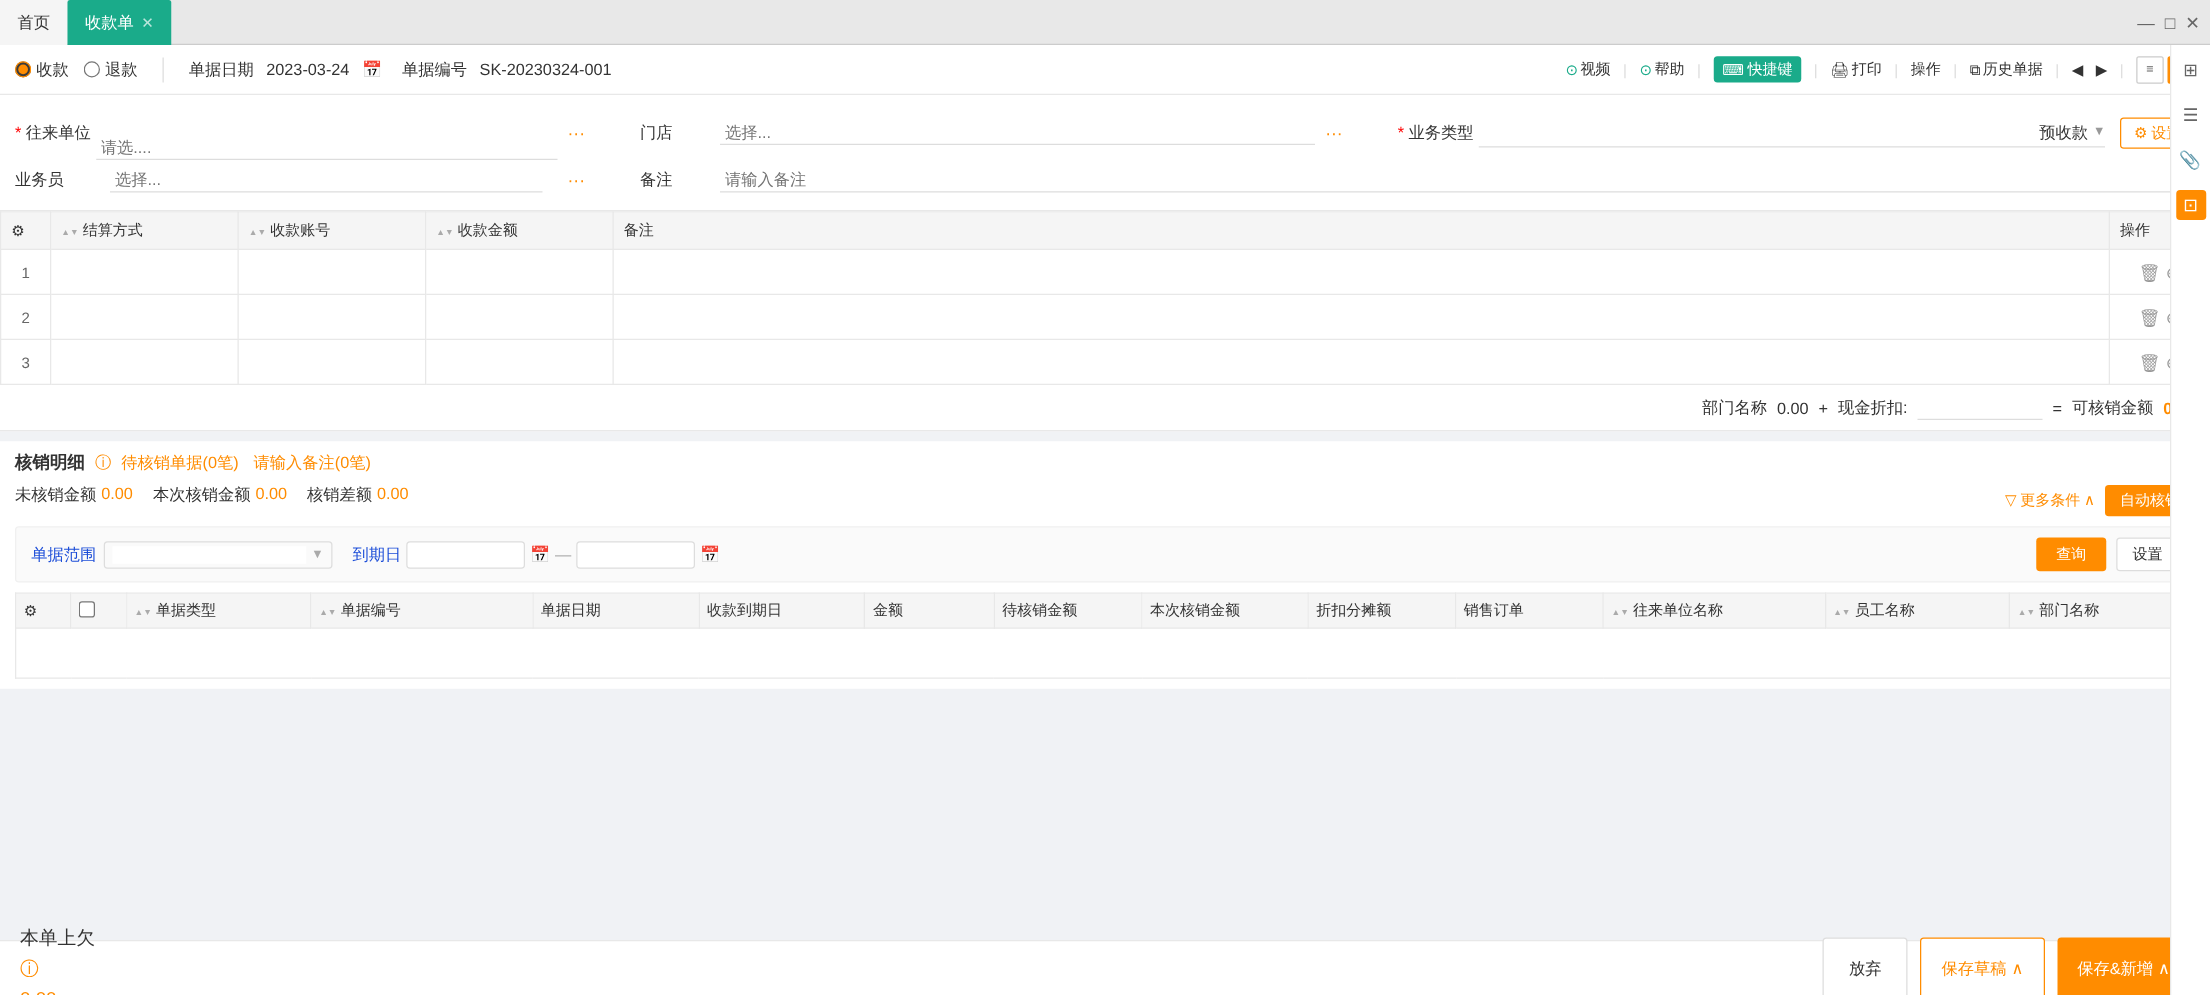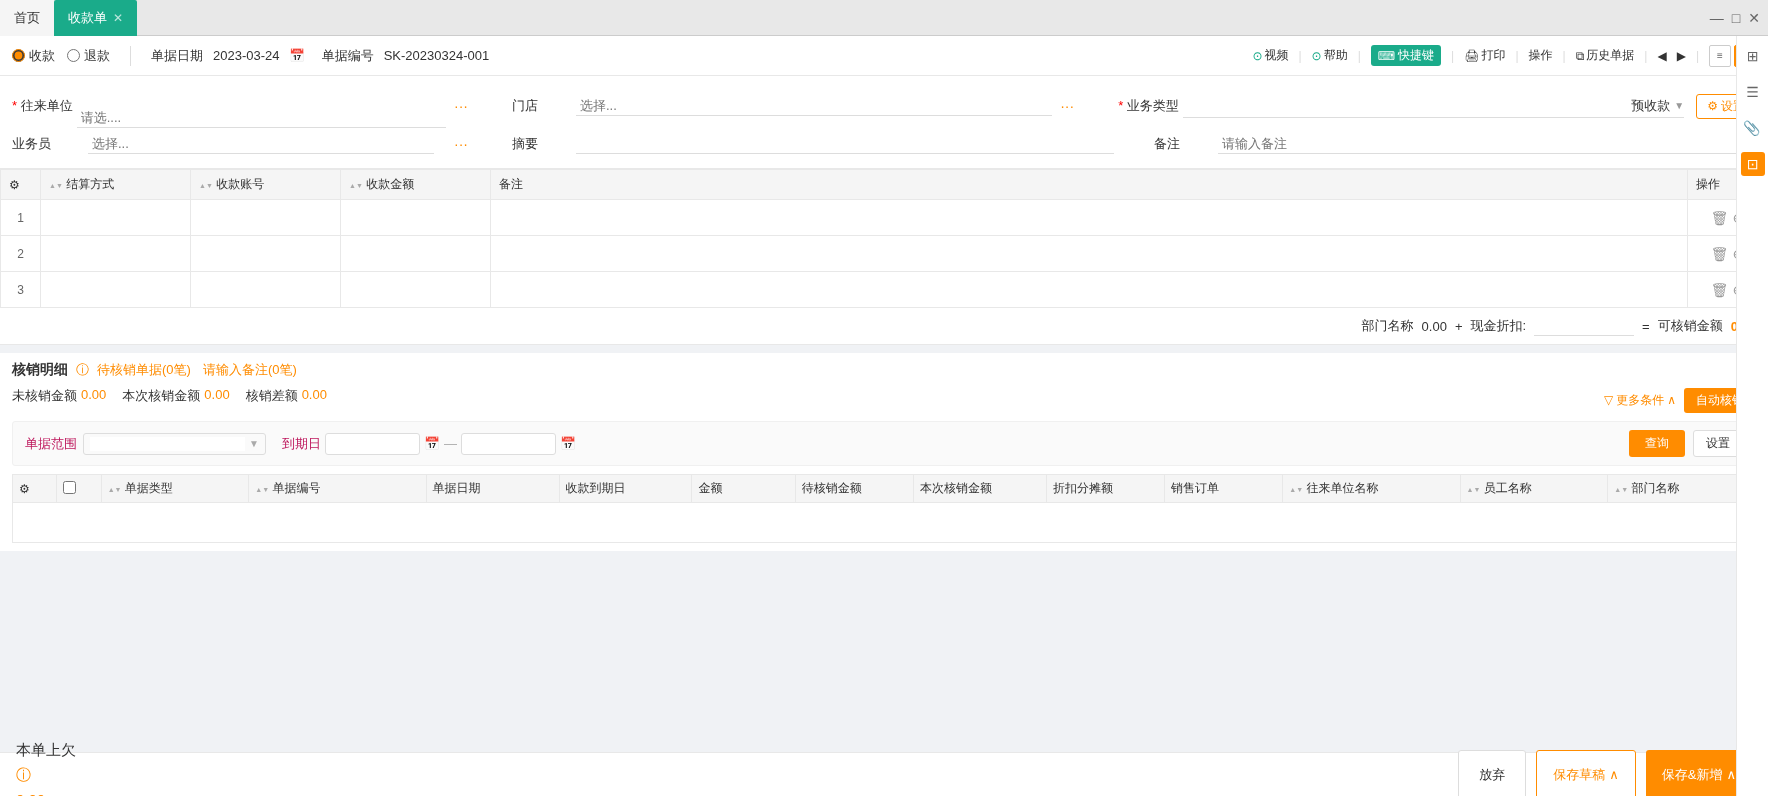--- a/index.html
+++ b/index.html
@@ -67,21 +67,21 @@
     .verify-title .info-icon { color: #ff8c00; cursor: pointer; }
     .verify-tabs { display: flex; gap: 12px; }
     .verify-tab { color: #ff8c00; cursor: pointer; font-size: 13px; }
     .verify-stats { display: flex; align-items: center; gap: 16px; margin-bottom: 8px; font-size: 13px; }
     .verify-stat { display: flex; gap: 4px; }
     .verify-filter { margin-left: auto; display: flex; align-items: center; gap: 8px; }
     .filter-btn { color: #ff8c00; cursor: pointer; font-size: 12px; display: flex; align-items: center; gap: 3px; }
     .auto-btn { background: #ff8c00; color: #fff; border: none; padding: 4px 12px; border-radius: 3px; cursor: pointer; font-size: 12px; }
     .filter-row { display: flex; align-items: center; gap: 16px; padding: 6px 0; background: #fafafa; border-radius: 3px; padding: 8px 12px; margin-bottom: 8px; border: 1px solid #f0f0f0; }
     .filter-group { display: flex; align-items: center; gap: 6px; }
-    .filter-label { color: #be185d; font-size: 13px; white-space: nowrap; }
+    .filter-label { color: #1d4ed8; font-size: 13px; white-space: nowrap; }
     .filter-select { display: flex; align-items: center; border: 1px solid #ddd; border-radius: 3px; padding: 3px 6px; min-width: 160px; gap: 4px; cursor: pointer; }
     .filter-select input { border: none; outline: none; font-size: 12px; flex: 1; min-width: 80px; }
     .filter-date { display: flex; align-items: center; gap: 4px; }
     .date-input { border: 1px solid #ddd; border-radius: 3px; padding: 3px 6px; font-size: 12px; color: #333; width: 95px; }
     .date-icon { color: #aaa; cursor: pointer; }
     .query-btn { background: #ff8c00; color: #fff; border: none; padding: 4px 16px; border-radius: 3px; cursor: pointer; font-size: 12px; text-align: right; }
     .settings-btn2 { background: #fff; color: #333; border: 1px solid #ddd; padding: 4px 12px; border-radius: 3px; cursor: pointer; font-size: 12px; }
 
     
     .bottom-table { width: 100%; border-collapse: collapse; table-layout: fixed; }
@@ -215,24 +215,20 @@
       </button>
     </div>
     <div class="form-row">
 
       <div class="form-group" style="max-width:460px;gap:16px;">
         <label class="form-label">业务员</label>
         <input class="form-input" type="text" style="flex: 1 1 0%;" placeholder="选择...">
         <span class="more-btn">···</span>
       </div>
 
-      <div class="form-group" style="flex:1;gap:4px;margin-left:40px;">
-        <label class="form-label">摘要</label>
-        <input class="form-input" type="text" style="flex: 1 1 0%;">
-      </div>
 
       <div class="form-group" style="flex:1;gap:4px;margin-left:40px;">
         <label class="form-label">备注</label>
         <input class="form-input" type="text" style="flex: 1 1 0%;" placeholder="请输入备注">
       </div>
     </div>
   </div>
 
   <div class="table-section">
     <table class="data-table">

